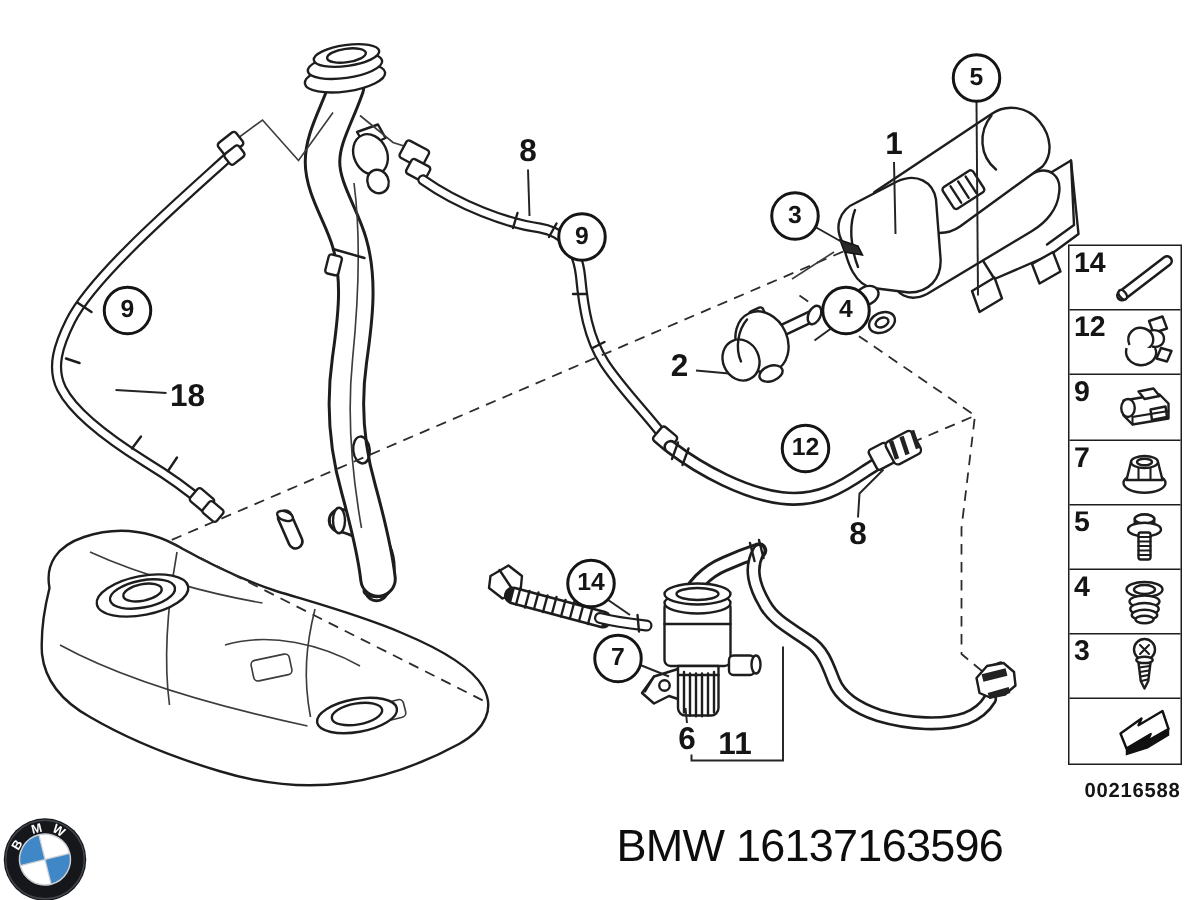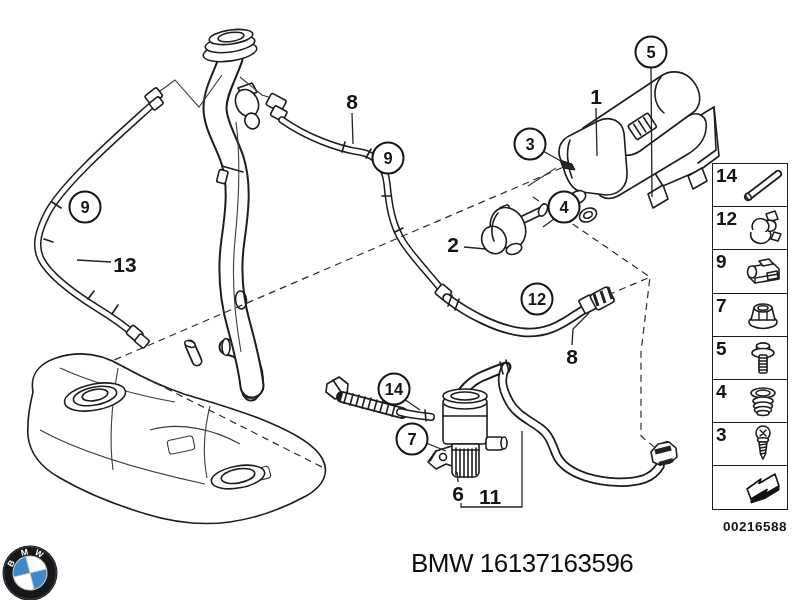--- a/index.html
+++ b/index.html
@@ -17,21 +17,21 @@
           border:1.7px solid #1d1d1d;z-index:4;box-sizing:border-box}
   .legend-cell{position:relative;height:42.2px;border-bottom:1.7px solid #1d1d1d}
   .legend-cell:last-child{border-bottom:none}
   .legend-num{position:absolute;left:3px;top:1px;font-size:19px;font-weight:bold}
   .legend-icon{position:absolute;right:0px;top:1px;width:48px;height:40px}
   .legend-icon svg{width:100%;height:100%}
   .legend-code{position:absolute;left:705px;top:519px;width:100px;text-align:center;
                font-size:13.5px;font-weight:bold;letter-spacing:.5px;z-index:4}
   
   .roundel{position:absolute;left:2px;top:544px;width:56px;height:57px;z-index:6}
-  .part-title{position:absolute;left:411px;top:548px;font-size:26px;color:#0d0d0d;
+  .part-title{position:absolute;left:411px;top:548px;font-size:30px;color:#0d0d0d;
               white-space:nowrap;z-index:6;letter-spacing:-0.5px}
 </style>
 </head>
 <body>
 
 <div class="stage">
 
   <svg class="art" width="800" height="600" viewBox="0 0 800 600">
     <defs></defs>
     <style>
@@ -208,21 +208,21 @@
 
   <div id="callout-layer">
       <div class="callout circled" style="left: 651px; top: 52px;">5</div>
       <div class="callout plain" style="left: 596px; top: 96px;">1</div>
       <div class="callout circled" style="left: 530px; top: 144px;">3</div>
       <div class="callout circled" style="left: 564px; top: 207px;">4</div>
       <div class="callout plain" style="left: 453px; top: 244px;">2</div>
       <div class="callout plain" style="left: 352px; top: 101px;">8</div>
       <div class="callout circled" style="left: 388px; top: 158px;">9</div>
       <div class="callout circled" style="left: 85px; top: 207px;">9</div>
-      <div class="callout plain" style="left: 125px; top: 264px;">13</div>
+      <div class="callout plain" style="left: 125px; top: 264px;">18</div>
       <div class="callout circled" style="left: 537px; top: 299px;">12</div>
       <div class="callout plain" style="left: 572px; top: 356px;">8</div>
       <div class="callout circled" style="left: 394px; top: 389px;">14</div>
       <div class="callout circled" style="left: 412px; top: 439px;">7</div>
       <div class="callout plain" style="left: 458px; top: 493px;">6</div>
       <div class="callout plain" style="left: 490px; top: 496px;">11</div>
     </div>
 
   <div class="legend" id="legend">
       <div class="legend-cell">

